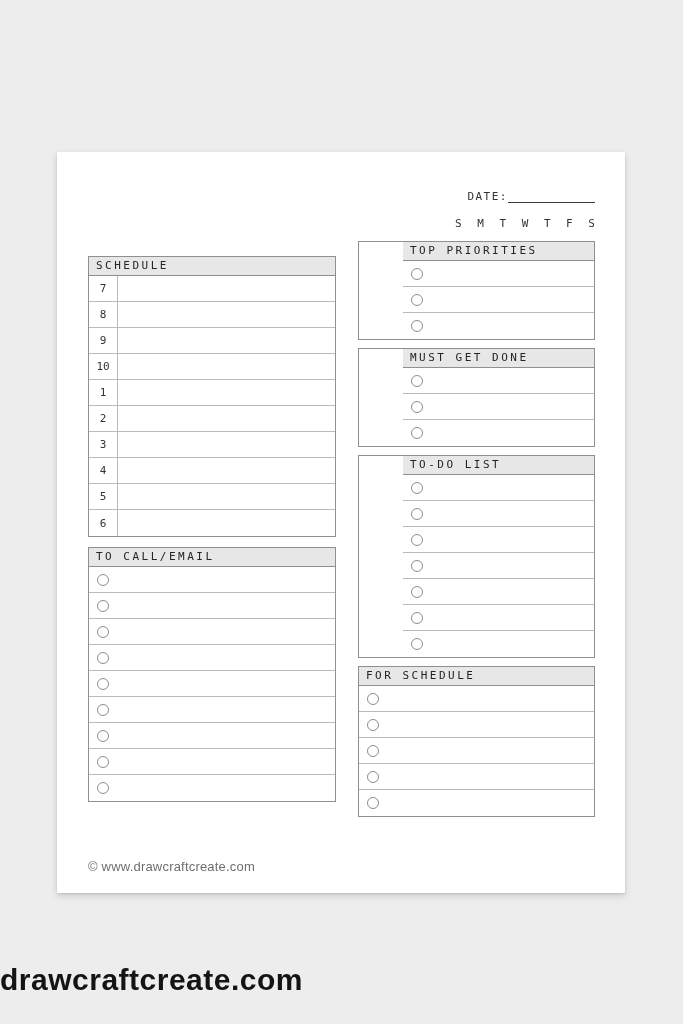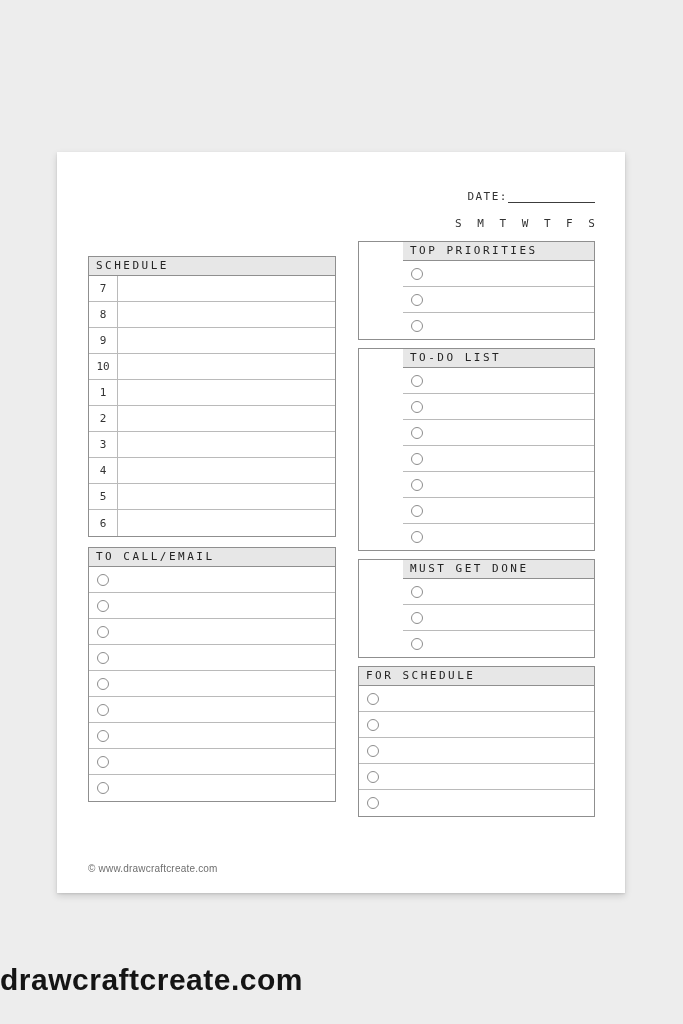--- a/index.html
+++ b/index.html
@@ -77,21 +77,21 @@
   .circle{
     width:12px;height:12px;flex:none;margin-left:8px;
     border:1.3px solid #8d8d8d;border-radius:50%;
     background:var(--paper);
   }
   .mb10{margin-bottom:10px;}
   .mb16{margin-bottom:8px;padding-left:44px;}
   .copyright{
     position:absolute;left:31px;bottom:19px;
     font-family:"Liberation Sans","DejaVu Sans",sans-serif;
-    font-size:10px;color:#6e6e6e;letter-spacing:0.2px;
+    font-size:13px;color:#6e6e6e;letter-spacing:0.2px;
   }
   .watermark{
     position:absolute;top:963px;left:0;width:100%;
     text-align:left;
     font-family:"Liberation Sans","DejaVu Sans",sans-serif;
     font-weight:bold;font-size:30px;letter-spacing:0.5px;color:#141414;
   }
 </style>
 </head>
 <body>
@@ -205,48 +205,48 @@
             </div>
             <div class="check-row">
               <span class="circle"></span>
             </div>
             <div class="check-row">
               <span class="circle"></span>
             </div>
           </div>
       </div>
       <div class="section mb16">
+        <div class="section-header">MUST GET DONE</div>
+        <div>
+            <div class="check-row">
+              <span class="circle"></span>
+            </div>
+            <div class="check-row">
+              <span class="circle"></span>
+            </div>
+            <div class="check-row">
+              <span class="circle"></span>
+            </div>
+          </div>
+      </div>
+      <div class="section mb16">
         <div class="section-header">TO-DO LIST</div>
         <div>
             <div class="check-row">
               <span class="circle"></span>
             </div>
             <div class="check-row">
               <span class="circle"></span>
             </div>
             <div class="check-row">
               <span class="circle"></span>
             </div>
             <div class="check-row">
               <span class="circle"></span>
             </div>
-            <div class="check-row">
-              <span class="circle"></span>
-            </div>
-            <div class="check-row">
-              <span class="circle"></span>
-            </div>
-            <div class="check-row">
-              <span class="circle"></span>
-            </div>
-          </div>
-      </div>
-      <div class="section mb16">
-        <div class="section-header">MUST GET DONE</div>
-        <div>
             <div class="check-row">
               <span class="circle"></span>
             </div>
             <div class="check-row">
               <span class="circle"></span>
             </div>
             <div class="check-row">
               <span class="circle"></span>
             </div>
           </div>

